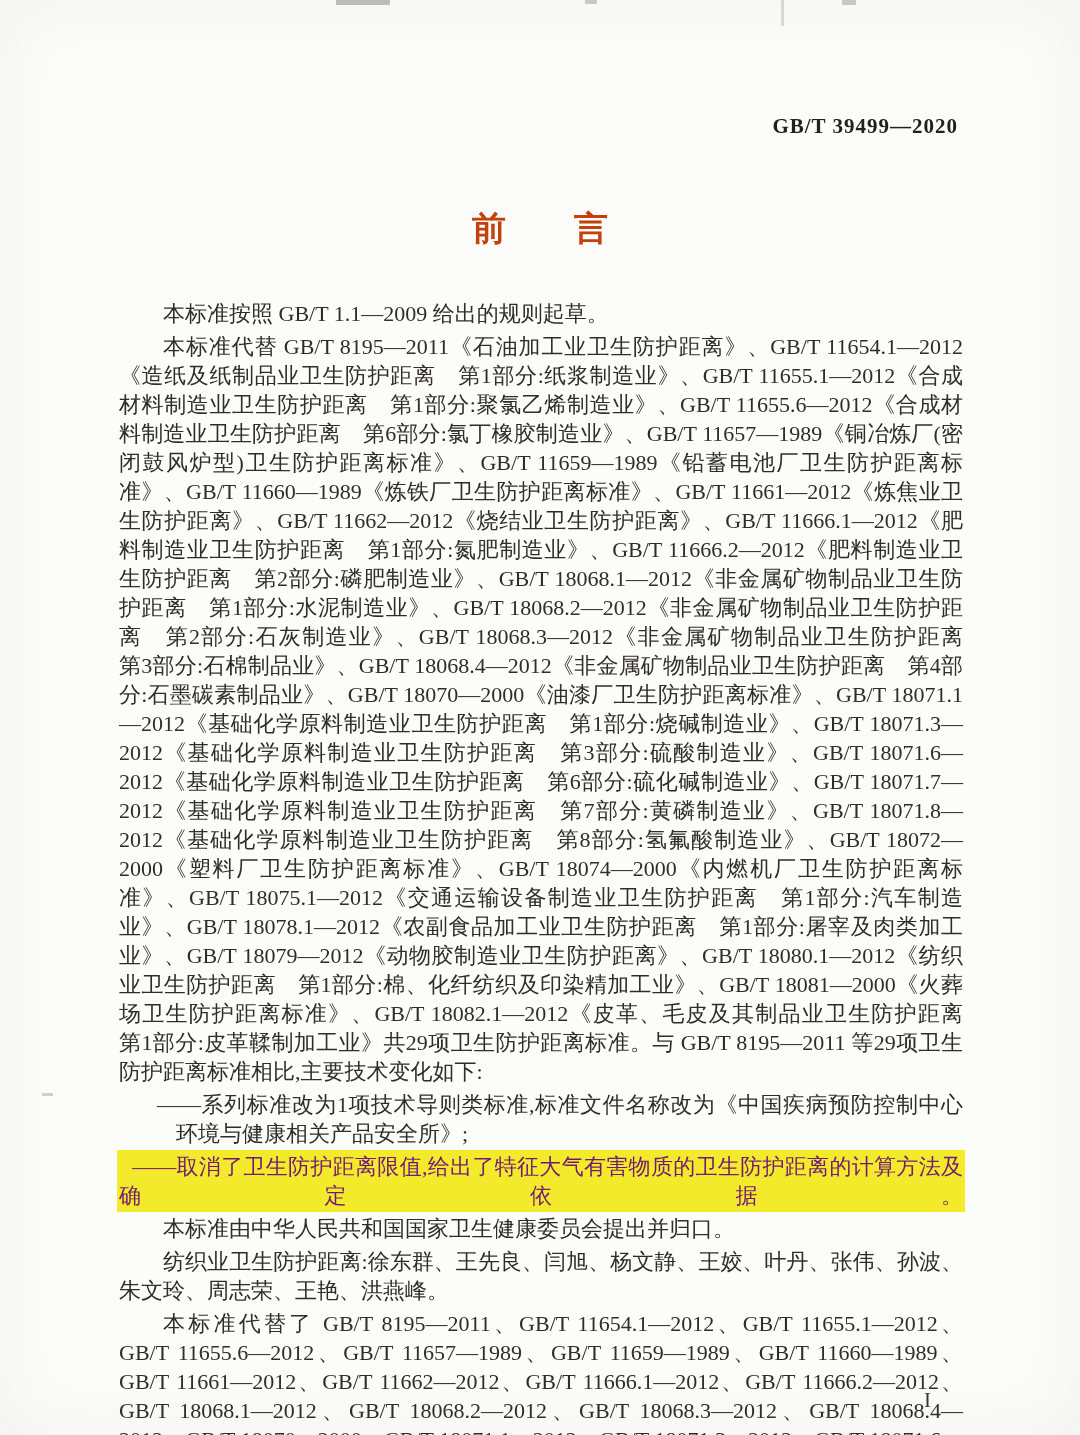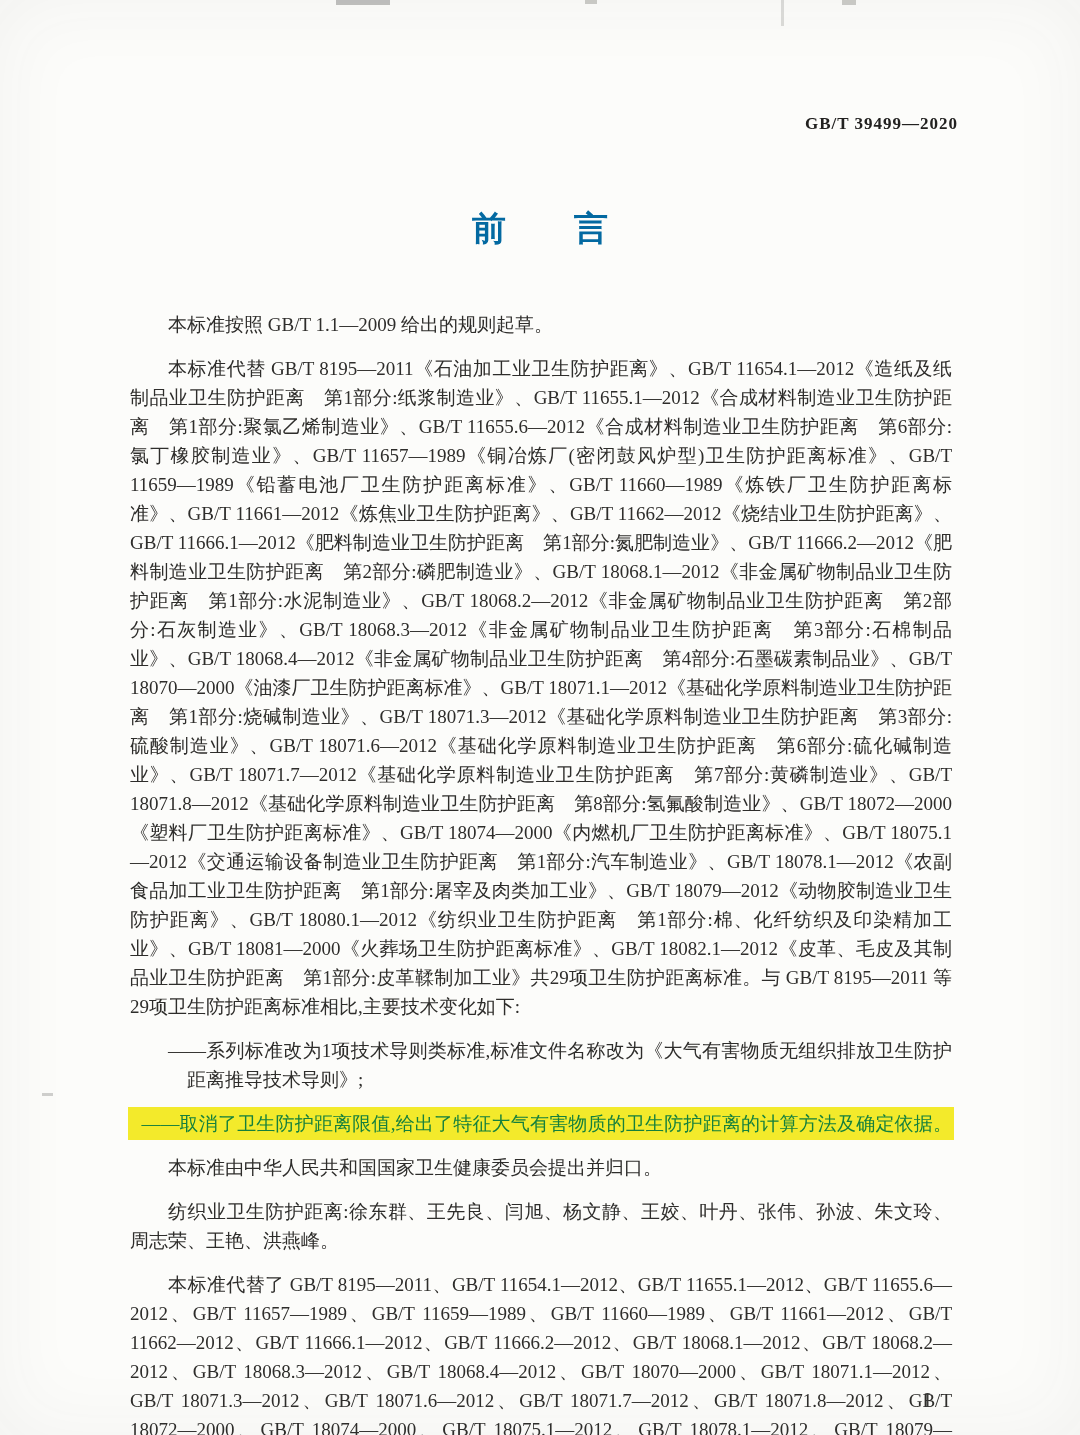--- a/index.html
+++ b/index.html
@@ -22,63 +22,63 @@
   .artifact.a1 { left: 336px; top: 0; width: 54px; height: 5px; opacity: .55; }
   .artifact.a2 { left: 585px; top: 0; width: 12px; height: 4px; opacity: .45; }
   .artifact.a3 { left: 781px; top: 0; width: 3px;  height: 26px; opacity: .30; }
   .artifact.a4 { left: 842px; top: 0; width: 14px; height: 5px; opacity: .45; }
   .artifact.a5 { left: 42px;  top: 1093px; width: 11px; height: 3px; opacity: .40; }
 
   .std-number {
     position: absolute;
     top: 114px;
     right: 122px;
-    font-size: 17px;
+    font-size: 21px;
     font-weight: 700;
     letter-spacing: 1px;
     color: #222120;
   }
 
   .doc-title {
     position: absolute;
     top: 206px;
     left: 0;
     width: 100%;
     text-align: center;
     font-size: 34px;
     font-weight: 700;
-    color: #0369a1;
+    color: #c2410c;
   }
 
   .body-block {
     position: absolute;
     left: 115px;
     top: 295px;
     width: 852px;
   }
 
   .para {
-    margin: 15px;
-    font-size: 19px;
+    margin: 4px;
+    font-size: 22px;
     line-height: 29px;
     text-align: justify;
     text-justify: inter-character;
     text-indent: 2em;
     color: #2e2d2b;
   }
 
   .para.hang {
     text-indent: -19px;
     padding-left: 57px;
   }
 
   .para.highlight {
     text-indent: 0.6em;
     background: #f3ea2b;
-    color: #15803d;
+    color: #701a75;
     text-align-last: justify;
     box-shadow: 0 0 0 2px #f3ea2b;
     font-family: Liberation Serif, serif;
   }
 
   .page-number {
     position: absolute;
     left: 924px;
     top: 1388px;
     font-size: 21px;
@@ -97,21 +97,21 @@
   <div class="artifact a4"></div>
   <div class="artifact a5"></div>
 
   <div class="std-number">GB/T 39499—2020</div>
 
   <div class="doc-title">前　　言</div>
 
   <div class="body-block">
     <p class="para">本标准按照 GB/T 1.1—2009 给出的规则起草。</p>
     <p class="para">本标准代替 GB/T 8195—2011《石油加工业卫生防护距离》、GB/T 11654.1—2012《造纸及纸制品业卫生防护距离　第1部分:纸浆制造业》、GB/T 11655.1—2012《合成材料制造业卫生防护距离　第1部分:聚氯乙烯制造业》、GB/T 11655.6—2012《合成材料制造业卫生防护距离　第6部分:氯丁橡胶制造业》、GB/T 11657—1989《铜冶炼厂(密闭鼓风炉型)卫生防护距离标准》、GB/T 11659—1989《铅蓄电池厂卫生防护距离标准》、GB/T 11660—1989《炼铁厂卫生防护距离标准》、GB/T 11661—2012《炼焦业卫生防护距离》、GB/T 11662—2012《烧结业卫生防护距离》、GB/T 11666.1—2012《肥料制造业卫生防护距离　第1部分:氮肥制造业》、GB/T 11666.2—2012《肥料制造业卫生防护距离　第2部分:磷肥制造业》、GB/T 18068.1—2012《非金属矿物制品业卫生防护距离　第1部分:水泥制造业》、GB/T 18068.2—2012《非金属矿物制品业卫生防护距离　第2部分:石灰制造业》、GB/T 18068.3—2012《非金属矿物制品业卫生防护距离　第3部分:石棉制品业》、GB/T 18068.4—2012《非金属矿物制品业卫生防护距离　第4部分:石墨碳素制品业》、GB/T 18070—2000《油漆厂卫生防护距离标准》、GB/T 18071.1—2012《基础化学原料制造业卫生防护距离　第1部分:烧碱制造业》、GB/T 18071.3—2012《基础化学原料制造业卫生防护距离　第3部分:硫酸制造业》、GB/T 18071.6—2012《基础化学原料制造业卫生防护距离　第6部分:硫化碱制造业》、GB/T 18071.7—2012《基础化学原料制造业卫生防护距离　第7部分:黄磷制造业》、GB/T 18071.8—2012《基础化学原料制造业卫生防护距离　第8部分:氢氟酸制造业》、GB/T 18072—2000《塑料厂卫生防护距离标准》、GB/T 18074—2000《内燃机厂卫生防护距离标准》、GB/T 18075.1—2012《交通运输设备制造业卫生防护距离　第1部分:汽车制造业》、GB/T 18078.1—2012《农副食品加工业卫生防护距离　第1部分:屠宰及肉类加工业》、GB/T 18079—2012《动物胶制造业卫生防护距离》、GB/T 18080.1—2012《纺织业卫生防护距离　第1部分:棉、化纤纺织及印染精加工业》、GB/T 18081—2000《火葬场卫生防护距离标准》、GB/T 18082.1—2012《皮革、毛皮及其制品业卫生防护距离　第1部分:皮革鞣制加工业》共29项卫生防护距离标准。与 GB/T 8195—2011 等29项卫生防护距离标准相比,主要技术变化如下:</p>
-    <p class="para hang">——系列标准改为1项技术导则类标准,标准文件名称改为《大气有害物质无组织排放卫生防护距离推导技术导则》;</p>
+    <p class="para hang">——系列标准改为1项技术导则类标准,标准文件名称改为《中国疾病预防控制中心环境与健康相关产品安全所》;</p>
     <p class="para highlight">——取消了卫生防护距离限值,给出了特征大气有害物质的卫生防护距离的计算方法及确定依据。</p>
     <p class="para">本标准由中华人民共和国国家卫生健康委员会提出并归口。</p>
     <p class="para">纺织业卫生防护距离:徐东群、王先良、闫旭、杨文静、王姣、叶丹、张伟、孙波、朱文玲、周志荣、王艳、洪燕峰。</p>
     <p class="para">本标准代替了 GB/T 8195—2011、GB/T 11654.1—2012、GB/T 11655.1—2012、GB/T 11655.6—2012、GB/T 11657—1989、GB/T 11659—1989、GB/T 11660—1989、GB/T 11661—2012、GB/T 11662—2012、GB/T 11666.1—2012、GB/T 11666.2—2012、GB/T 18068.1—2012、GB/T 18068.2—2012、GB/T 18068.3—2012、GB/T 18068.4—2012、GB/T 18070—2000、GB/T 18071.1—2012、GB/T 18071.3—2012、GB/T 18071.6—2012、GB/T 18071.7—2012、GB/T 18071.8—2012、GB/T 18072—2000、GB/T 18074—2000、GB/T 18075.1—2012、GB/T 18078.1—2012、GB/T 18079—2012、GB/T 18080.1—2012、GB/T 18081—2000、GB/T 18082.1—2012。</p>
   </div>
 
   <div class="page-number">I</div>
 
 </div>
 

